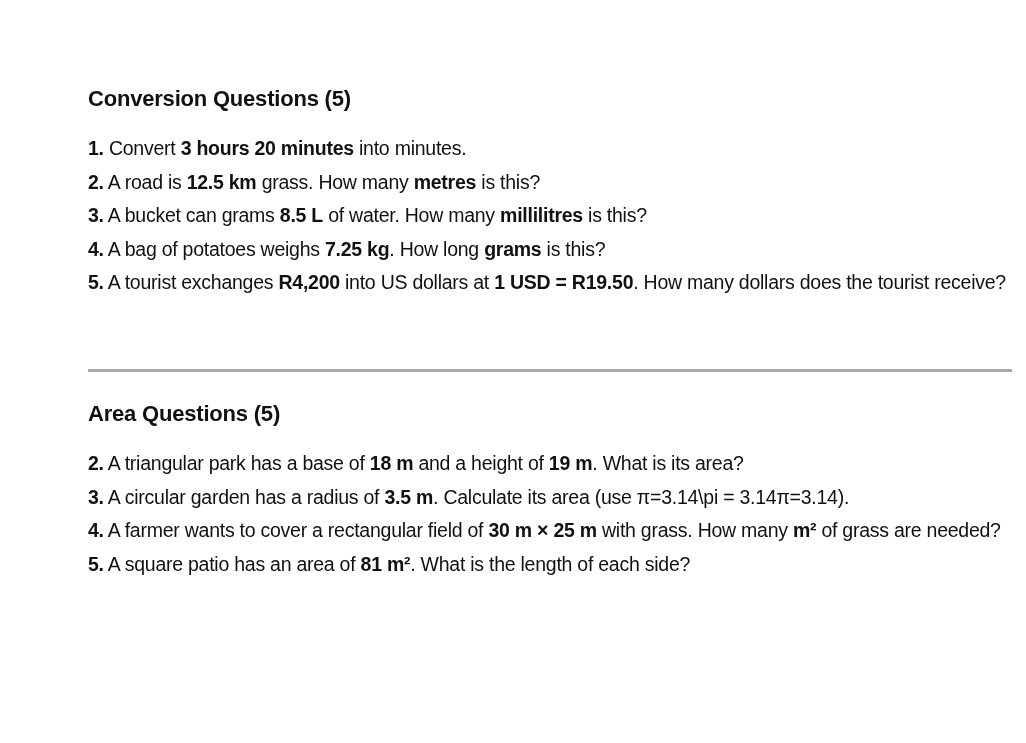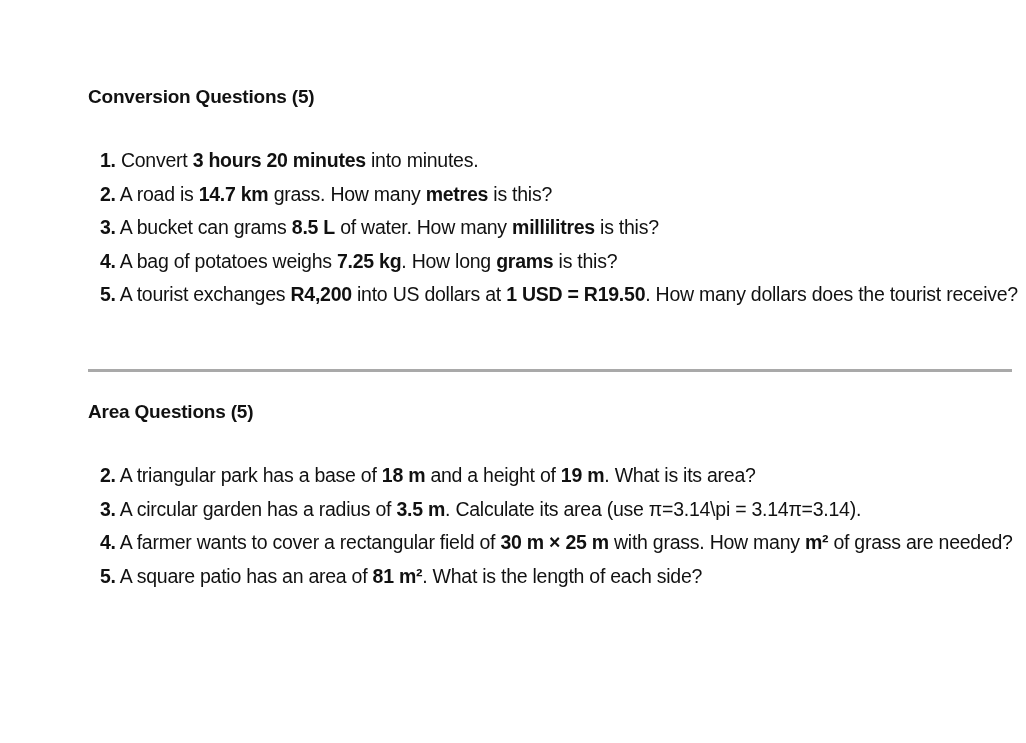--- a/index.html
+++ b/index.html
@@ -4,42 +4,42 @@
 <style>
   html, body { margin: 0; padding: 0; background: #ffffff; }
   body {
     width: 1026px; height: 743px; overflow: hidden;
     font-family: "Liberation Sans", "DejaVu Sans", sans-serif;
     color: #111111;
     position: relative;
   }
   .page { position: absolute; left: 88px; top: 0; width: 924px; }
   .section-title {
-    font-weight: bold; font-size: 19px; letter-spacing: -0.2px;
+    font-weight: bold; font-size: 22px; letter-spacing: -0.2px;
     position: absolute; left: 0; margin: 0;
   }
-  .q-list { position: absolute; left: 0; margin: 12px; padding: 0; list-style: none; width: 920px; }
+  .q-list { position: absolute; left: 0; margin: 0; padding: 0; list-style: none; width: 920px; }
   .q {
     font-size: 19.5px; line-height: 33.5px; letter-spacing: -0.25px;
     margin: 0; padding: 0;
   }
   .q b { font-weight: bold; }
   .divider {
     position: absolute; left: 0; top: 369px; width: 924px; height: 3px;
     background: #a9a9a9;
   }
 </style>
 </head>
 <body>
 
 <div class="page">
   <h2 class="section-title" style="top:86px">Conversion Questions (5)</h2>
   <ol class="q-list" style="top:132px">
       <li class="q"><b>1.</b><span> Convert </span><b>3 hours 20 minutes</b><span> into minutes.</span></li>
-      <li class="q"><b>2.</b><span> A road is </span><b>14.7 km</b><span> grass. How many </span><b>metres</b><span> is this?</span></li>
+      <li class="q"><b>2.</b><span> A road is </span><b>12.5 km</b><span> grass. How many </span><b>metres</b><span> is this?</span></li>
       <li class="q"><b>3.</b><span> A bucket can grams </span><b>8.5 L</b><span> of water. How many </span><b>millilitres</b><span> is this?</span></li>
       <li class="q"><b>4.</b><span> A bag of potatoes weighs </span><b>7.25 kg</b><span>. How long </span><b>grams</b><span> is this?</span></li>
       <li class="q"><b>5.</b><span> A tourist exchanges </span><b>R4,200</b><span> into US dollars at </span><b>1 USD = R19.50</b><span>. How many dollars does the tourist receive?</span></li>
     </ol>
 
   <div class="divider"></div>
 
   <h2 class="section-title" style="top:401px">Area Questions (5)</h2>
   <ol class="q-list" style="top:447px">
       <li class="q"><b>2.</b><span> A triangular park has a base of </span><b>18 m</b><span> and a height of </span><b>19 m</b><span>. What is its area?</span></li>

